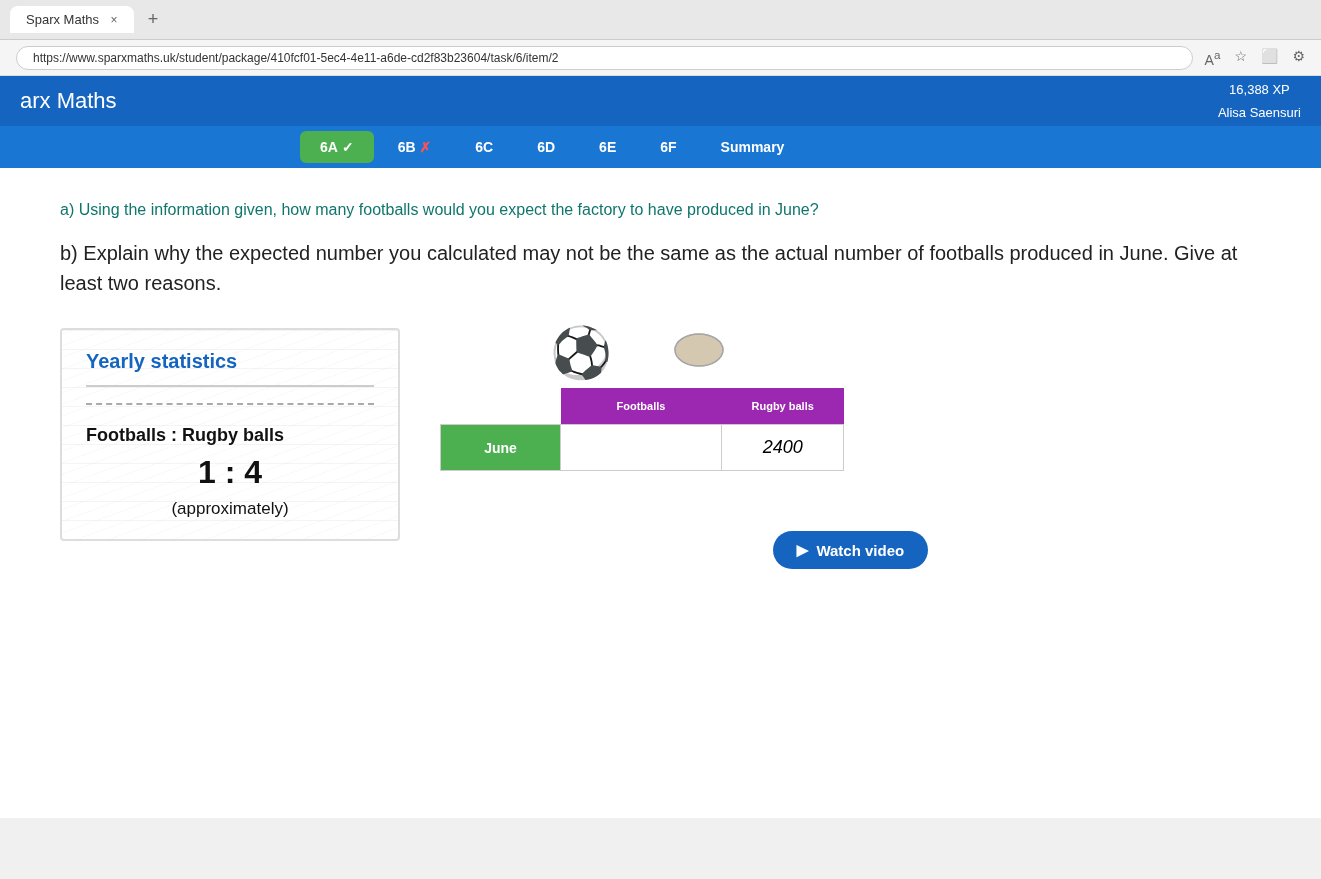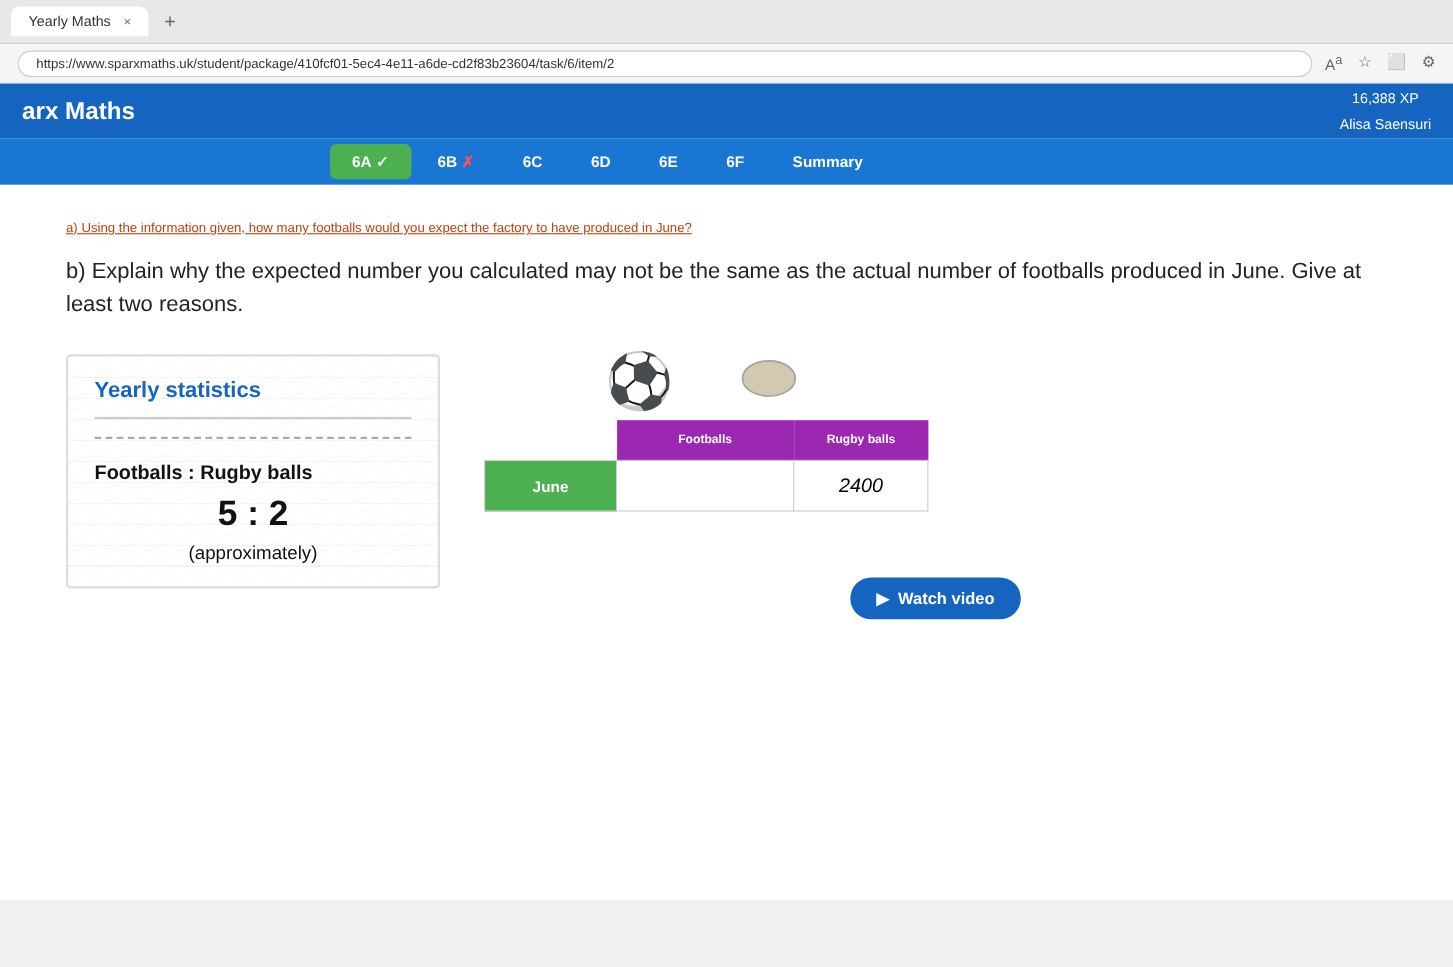--- a/index.html
+++ b/index.html
@@ -74,21 +74,21 @@
       background: #1565c0;
       height: 50px;
       display: flex;
       align-items: center;
       padding: 0 20px;
       justify-content: space-between;
     }
     .sparx-title {
       color: white;
       font-size: 22px;
-      font-weight: bold;
+      font-weight: normal;
     }
     .header-right {
       color: white;
       font-size: 13px;
       display: flex;
       align-items: center;
       gap: 8px;
       flex-direction: column;
     }
 
@@ -129,25 +129,24 @@
 
     
     .main-content {
       background: white;
       padding: 30px 60px;
       min-height: 650px;
       position: relative;
     }
 
     .question-text {
-      font-size: 12px;
-      color: #c2410c;
+      font-size: 16px;
+      color: #0f766e;
       line-height: 1.5;
       margin-bottom: 16px;
-      text-decoration: underline;
     }
     .question-b {
       font-size: 20px;
       color: #222;
       line-height: 1.5;
       margin-bottom: 30px;
     }
 
     
     .bottom-area {
@@ -296,21 +295,21 @@
       border-top: 2px dashed #aaa;
       margin: 8px 0 20px 0;
     }
   </style>
 </head>
 <body>
 
 <div class="browser-top">
   <div class="tab-bar">
     <div class="tab-active">
-      <span>Yearly Maths</span>
+      <span>Sparx Maths</span>
       <span class="tab-close">×</span>
     </div>
     <span class="tab-new">+</span>
   </div>
 </div>
 
 <div class="address-bar-row">
   <div class="address-bar">https://www.sparxmaths.uk/student/package/410fcf01-5ec4-4e11-a6de-cd2f83b23604/task/6/item/2</div>
   <div class="browser-icons">
     <span>A<sup>a</sup></span>
@@ -357,21 +356,21 @@
 <div class="main-content">
   <p class="question-text">a) Using the information given, how many footballs would you expect the factory to have produced in June?</p>
   <p class="question-b">b) Explain why the expected number you calculated may not be the same as the actual number of footballs produced in June. Give at least two reasons.</p>
 
   <div class="bottom-area">
 
     <div class="stats-card">
       <div class="stats-title">Yearly statistics</div>
       <hr class="divider-line">
       <div class="stats-ratio-label">Footballs : Rugby balls</div>
-      <div class="stats-ratio">5 : 2</div>
+      <div class="stats-ratio">1 : 4</div>
       <div class="stats-approx">(approximately)</div>
     </div>
 
     <div class="answer-area">
 
       <div class="ball-icons">
 
         <div style="font-size:50px; line-height:1;">⚽</div>
 
         <div>

